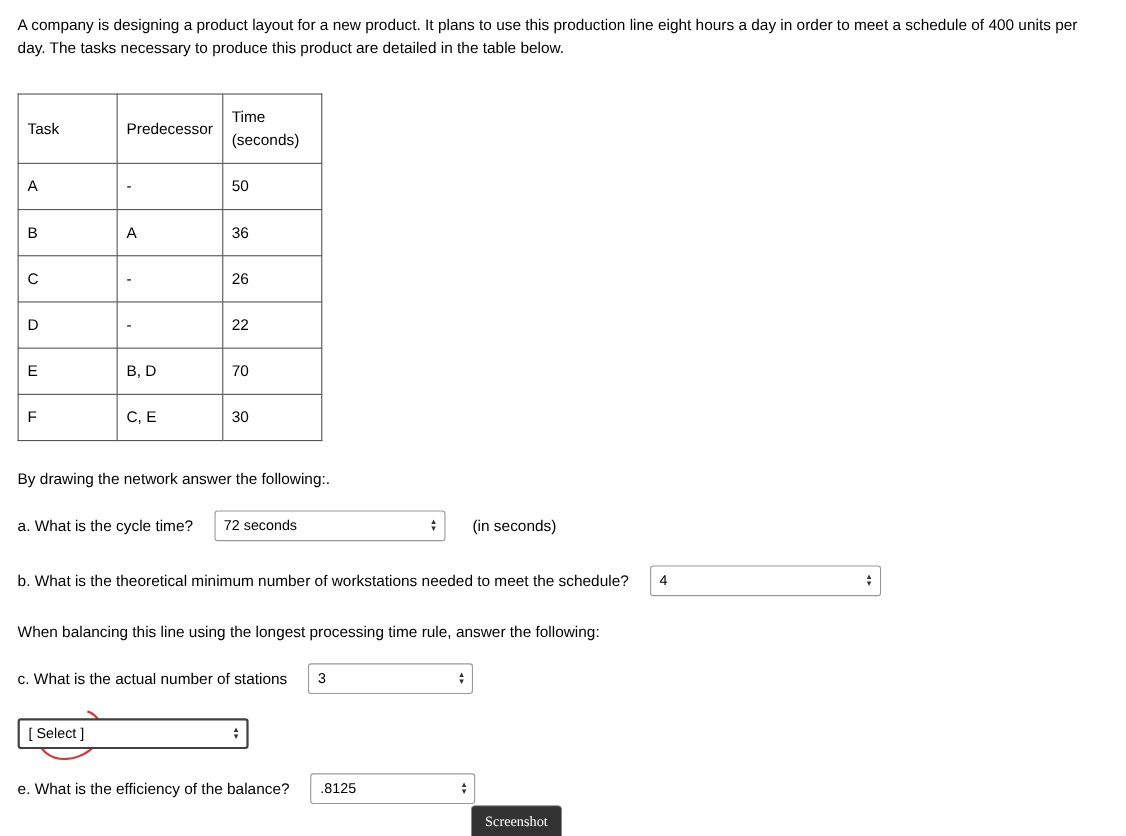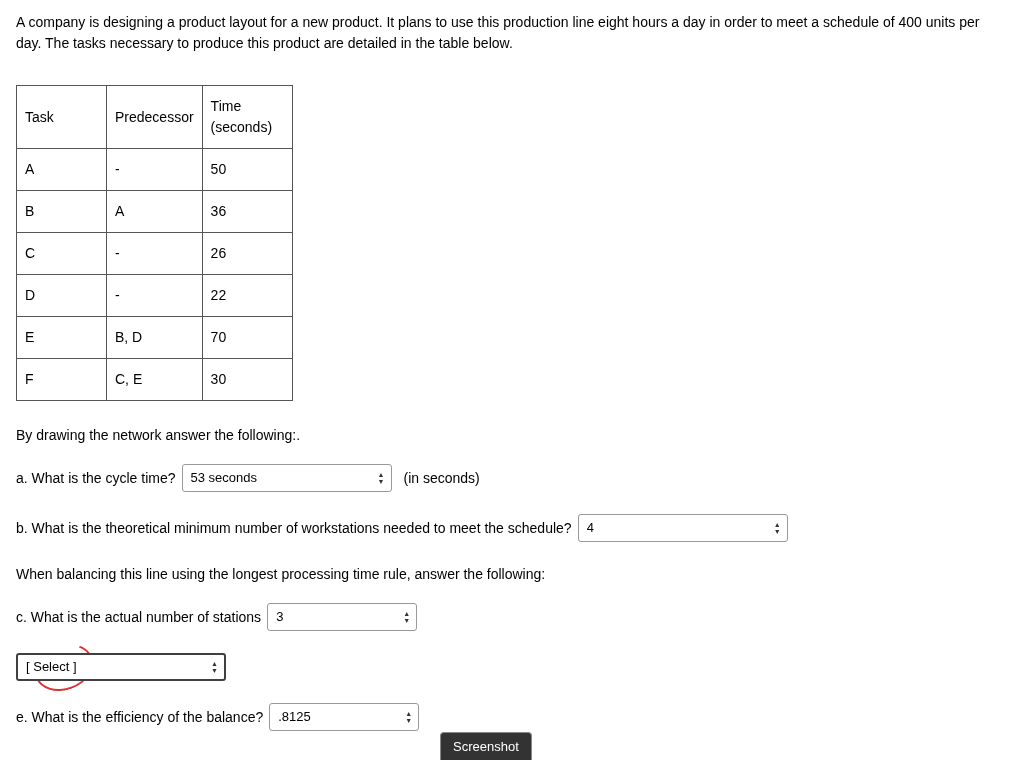--- a/index.html
+++ b/index.html
@@ -33,21 +33,21 @@
     .col-pred { width: 90px; }
     .col-time { width: 90px; margin-left: 44px; }
     .instruction {
       margin-bottom: 18px;
     }
     .question-row {
       margin-bottom: 22px;
       display: flex;
       align-items: center;
       flex-wrap: wrap;
-      gap: 6px;
+      gap: 19px;
     }
     .question-row .label {
       white-space: nowrap;
     }
     .select-wrap {
       position: relative;
       display: inline-flex;
       align-items: center;
       border: 1px solid #999;
       border-radius: 3px;
@@ -85,28 +85,29 @@
       border-top-color: transparent;
       transform: rotate(-20deg);
       pointer-events: none;
     }
     .question-d-wrap {
       position: relative;
     }
     .screenshot-badge {
       position: fixed;
       bottom: 0;
-      left: 440px;
+      left: 428px;
       background: #333;
       color: #fff;
       padding: 4px 12px;
       border-radius: 4px 4px 0 0;
       font-size: 13px;
       border: 1px solid #888;
       border-bottom: none;
+      font-family: Liberation Serif, serif;
     }
   </style>
 </head>
 <body>
 
 <p class="intro-text">A company is designing a product layout for a new product. It plans to use this production line eight hours a day in order to meet a schedule of 400 units per day. The tasks necessary to produce this product are detailed in the table below.</p>
 
 <table>
   <thead>
     <tr>
@@ -147,21 +148,21 @@
         <td>30</td>
       </tr>
     </tbody>
 </table>
 
 <p class="instruction">By drawing the network answer the following:.</p>
 
 <div class="question-row">
   <span class="label">a. What is the cycle time?</span>
   <span class="select-wrap wide">
-    <span>53 seconds</span>
+    <span>72 seconds</span>
     <span class="select-arrows">▲<br>▼</span>
   </span>
   <span class="suffix">(in seconds)</span>
 </div>
 
 <div class="question-row">
   <span class="label">b. What is the theoretical minimum number of workstations needed to meet the schedule?</span>
   <span class="select-wrap wide">
     <span>4</span>
     <span class="select-arrows">▲<br>▼</span>

